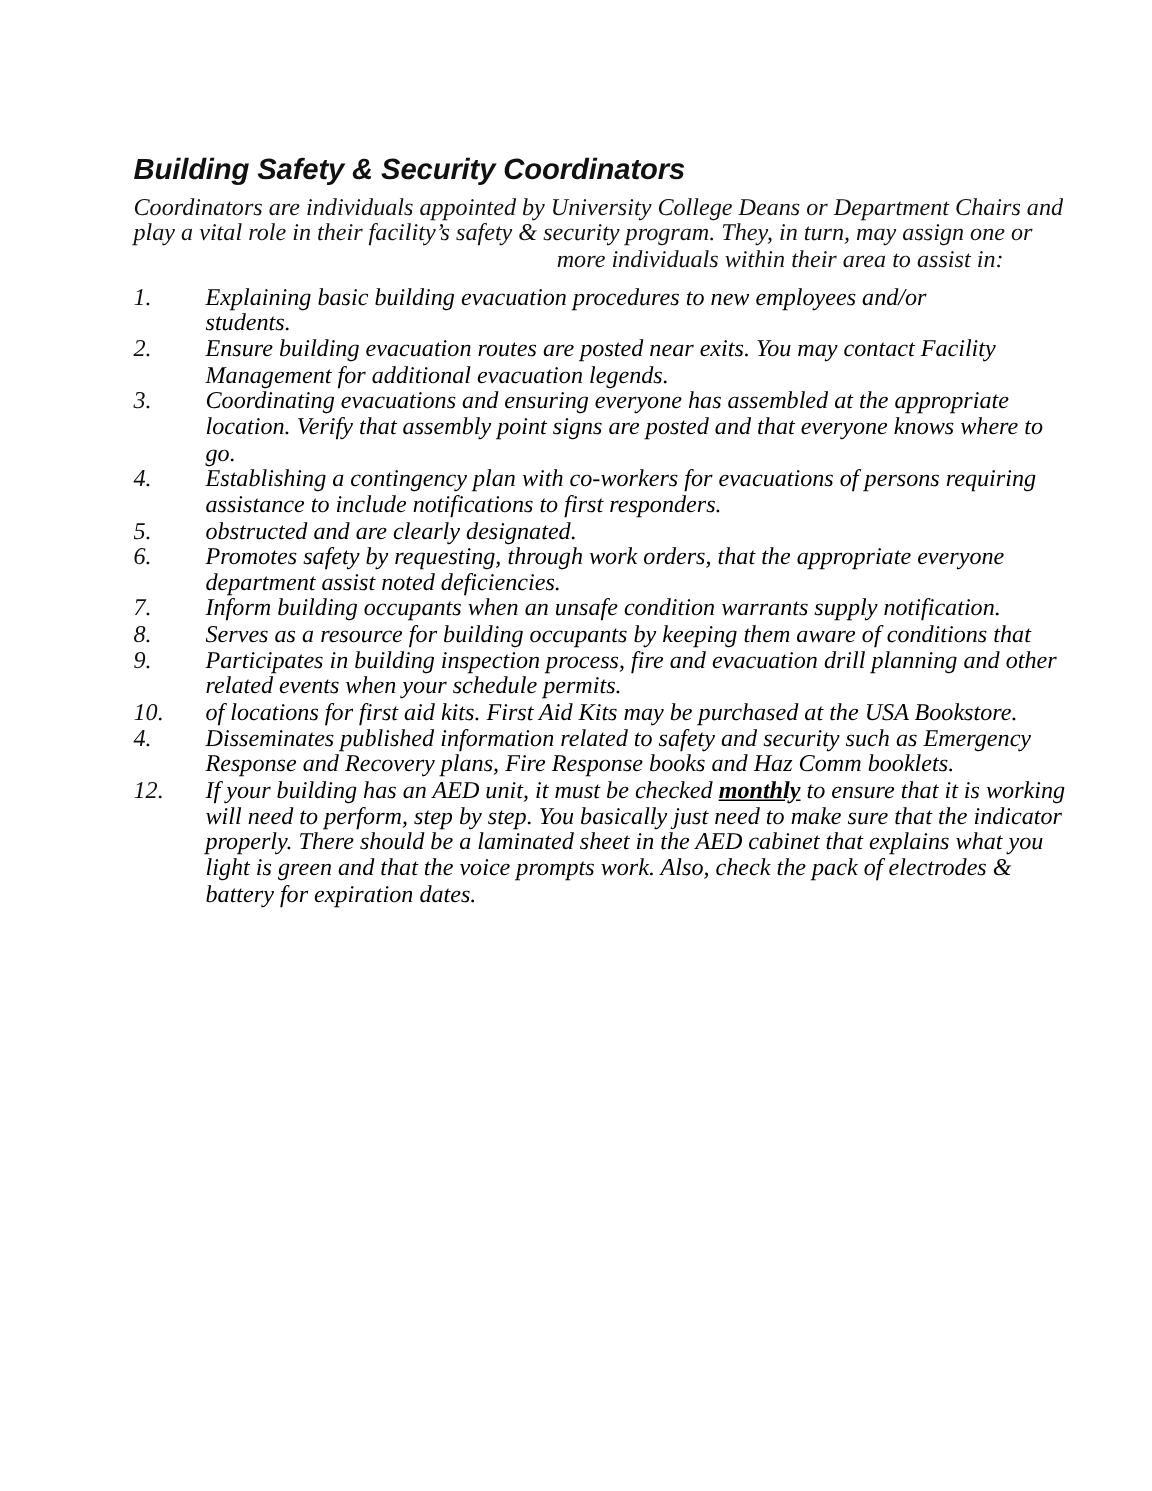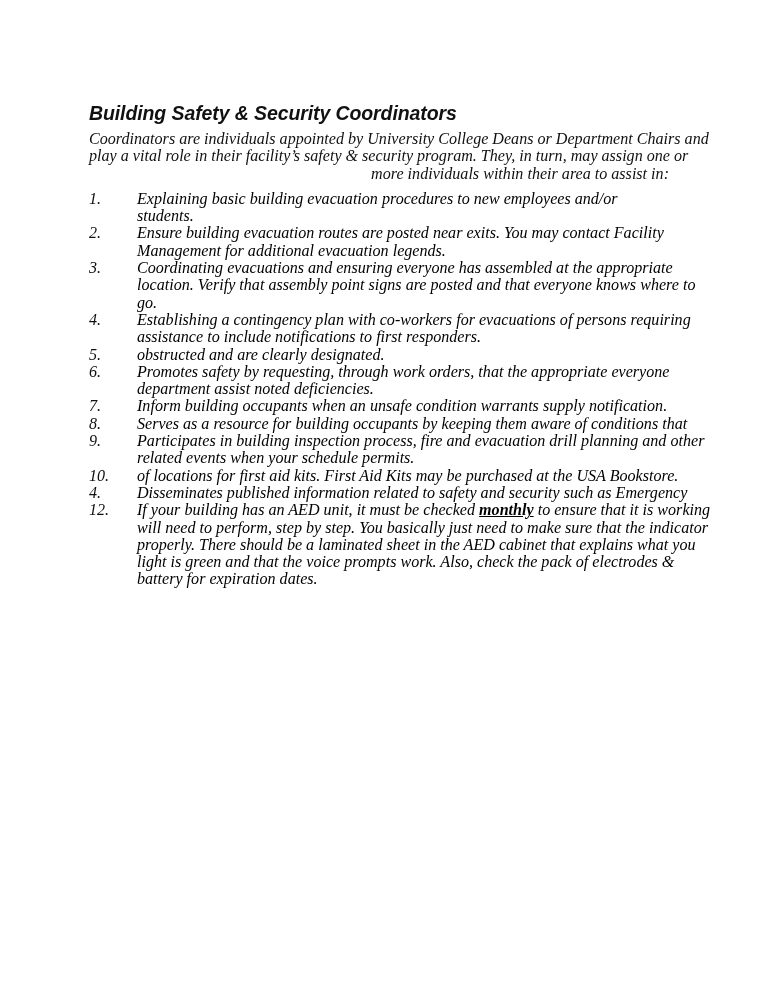--- a/index.html
+++ b/index.html
@@ -165,20 +165,21 @@
         <li class="list-item">
           <span class="item-num">10.</span>
           <span class="item-body">
             <span class="line">of locations for first aid kits. First Aid Kits may be purchased at the USA Bookstore.</span>
           </span>
         </li>
         <li class="list-item">
           <span class="item-num">4.</span>
           <span class="item-body">
             <span class="line">Disseminates published information related to safety and security such as Emergency</span>
+            <span class="line">Response and Recovery plans, Fire Response books and Haz Comm booklets.</span>
           </span>
         </li>
         <li class="list-item">
           <span class="item-num">12.</span>
           <span class="item-body">
             <span class="line"><span>If your building has an AED unit, it must be checked </span><span class="emph">monthly</span><span> to ensure that it is working</span></span>
             <span class="line"><span>will need to perform, step by step. You basically just need to make sure that the indicator</span></span>
             <span class="line"><span>properly. There should be a laminated sheet in the AED cabinet that explains what you</span></span>
             <span class="line"><span>light is green and that the voice prompts work. Also, check the pack of electrodes &amp;</span></span>
             <span class="line"><span>battery for expiration dates.</span></span>

